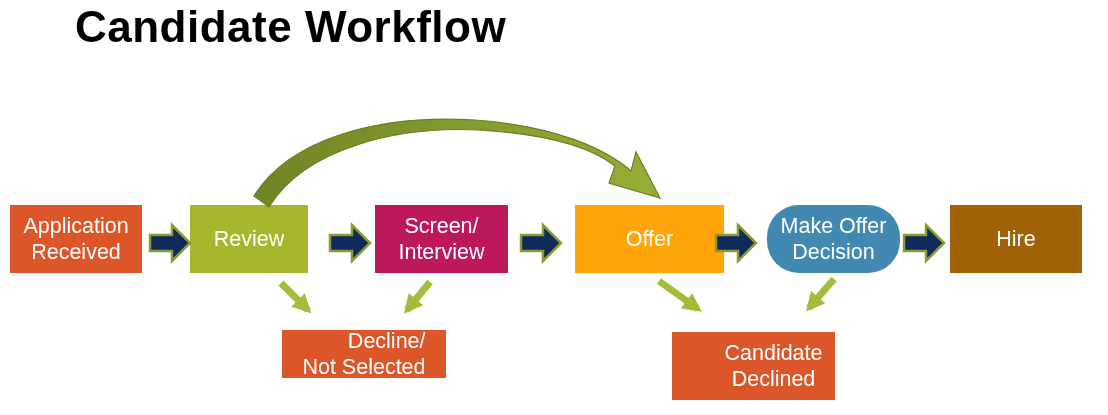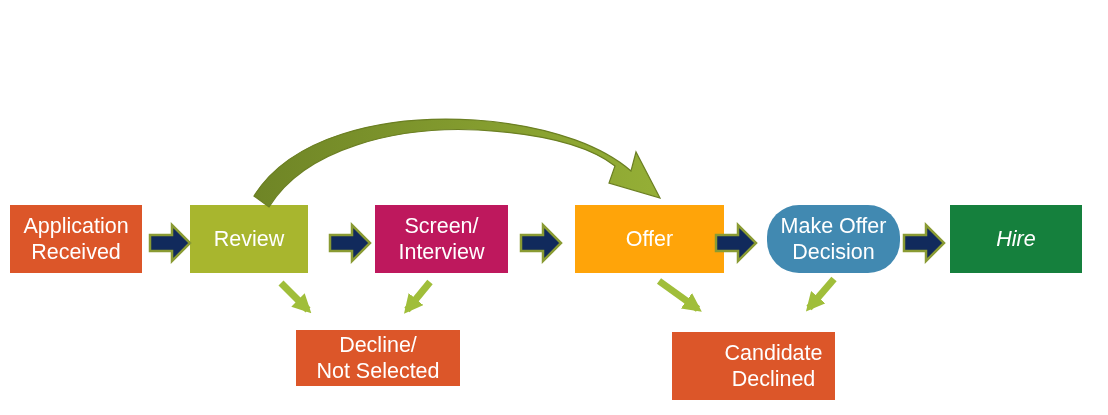--- a/index.html
+++ b/index.html
@@ -41,21 +41,21 @@
     text-align: center;
     white-space: pre-line;
     font-family: "Liberation Sans", sans-serif;
   }
   .node-application   { left: 10px;  top: 205px; width: 132px; height: 68px; }
   .node-review        { left: 190px; top: 205px; width: 118px; height: 68px; text-align: center; }
   .node-screen        { left: 375px; top: 205px; width: 133px; height: 68px; }
   .node-offer         { left: 575px; top: 205px; width: 149px; height: 68px; }
   .node-makeoffer     { left: 767px; top: 205px; width: 133px; height: 68px; border-radius: 32px; }
   .node-hire          { left: 950px; top: 205px; width: 132px; height: 68px; }
-  .node-decline       { left: 296px; top: 330px; width: 164px; height: 56px; }
+  .node-decline       { left: 282px; top: 330px; width: 164px; height: 48px; text-align: right; }
   .node-cand-declined { left: 672px; top: 332px; width: 163px; height: 68px; }
 
   .arrow-layer {
     position: absolute;
     left: 0; top: 0;
     width: 1108px;
     height: 415px;
     pointer-events: none;
   }
   .block-arrow { fill: var(--block); stroke: var(--block-outline); stroke-width: 2.5; }
@@ -63,40 +63,41 @@
   .thin-arrow-head { fill: var(--thin); }
   .curve-stop-1 { stop-color: var(--curve-start); }
   .curve-stop-2 { stop-color: var(--curve-end); }
   .skip-arrow  { fill: url(#curveGrad); stroke: var(--curve-edge); stroke-width: 1.2; }
 </style>
 </head>
 <body>
 
 <div class="canvas">
 
+  <div class="page-title">Candidate Workflow</div>
 
   <div class="node node-application" style="background: rgb(220, 86, 41);">
     <span>Application
 Received</span>
   </div>
   <div class="node node-review" style="background: rgb(168, 182, 46);">
     <span>Review</span>
   </div>
   <div class="node node-screen" style="background: #be185d;">
     <span>Screen/
 Interview</span>
   </div>
   <div class="node node-offer" style="background: rgb(255, 164, 9);">
     <span>Offer</span>
   </div>
   <div class="node node-makeoffer" style="background: rgb(65, 137, 177);">
     <span>Make Offer
 Decision</span>
   </div>
-  <div class="node node-hire" style="background: #15803d; font-style: italic;">
+  <div class="node node-hire" style="background: #a16207;">
     <span>Hire</span>
   </div>
 
   <div class="node node-decline" style="background: rgb(220, 86, 41);">
     <span>Decline/
 Not Selected</span>
   </div>
   <div class="node node-cand-declined" style="background: rgb(220, 86, 41); padding-left: 40px;">
     <span>Candidate
 Declined</span>

